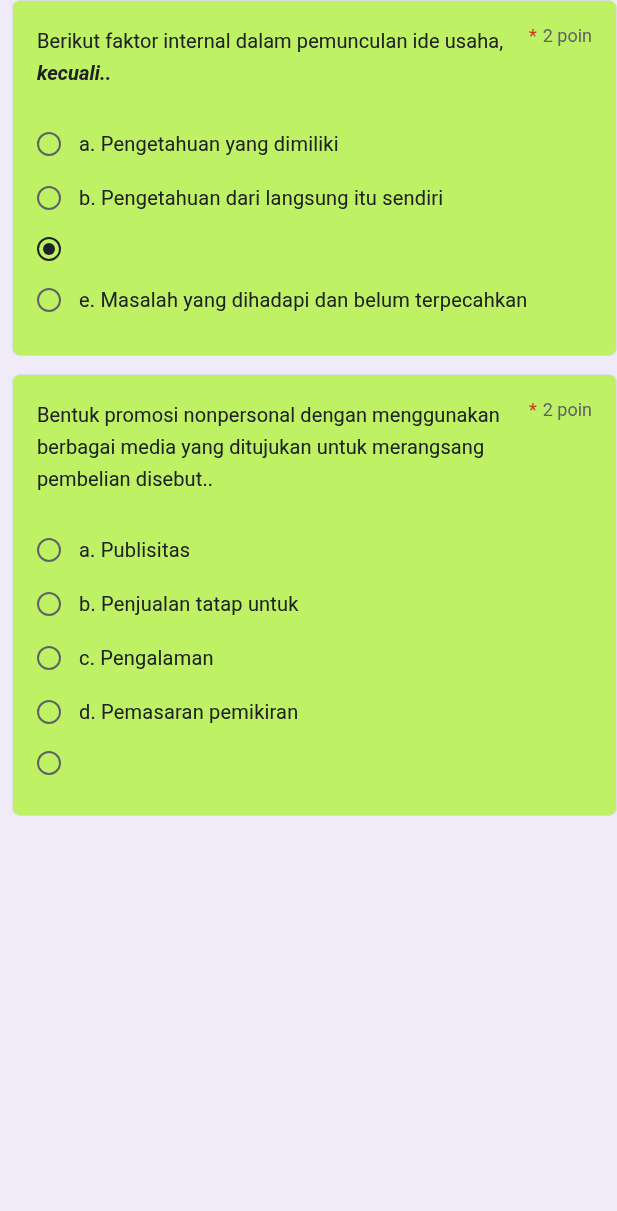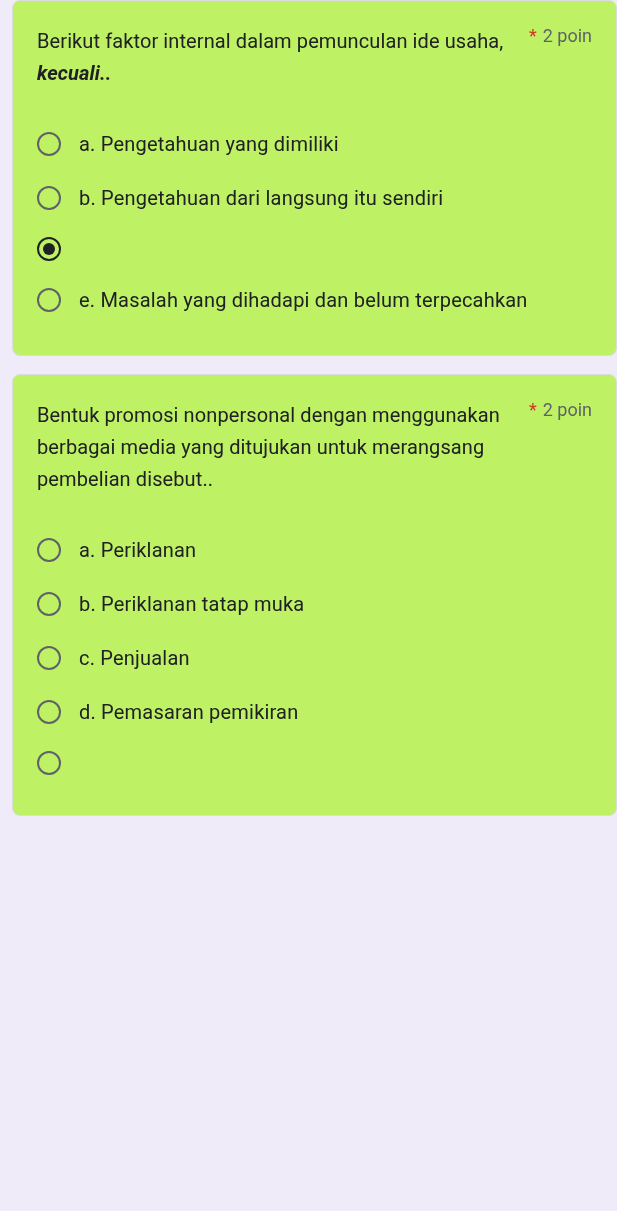--- a/index.html
+++ b/index.html
@@ -129,29 +129,29 @@
       <span>Bentuk promosi nonpersonal dengan menggunakan berbagai media yang ditujukan untuk merangsang pembelian disebut..</span><span class="emphasis"></span>
     </div>
     <div class="points-area">
       <span class="required-asterisk">*</span>
       <span class="points-label">2 poin</span>
     </div>
   </div>
   <div class="options">
     <label class="option-row">
       <span class="radio"></span>
-      <span class="option-label">a. Periklanan</span>
+      <span class="option-label">a. Publisitas</span>
     </label>
     <label class="option-row">
       <span class="radio"></span>
-      <span class="option-label">b. Periklanan tatap muka</span>
+      <span class="option-label">b. Penjualan tatap untuk</span>
     </label>
     <label class="option-row">
       <span class="radio"></span>
-      <span class="option-label">c. Penjualan</span>
+      <span class="option-label">c. Pengalaman</span>
     </label>
     <label class="option-row">
       <span class="radio"></span>
       <span class="option-label">d. Pemasaran pemikiran</span>
     </label>
     <label class="option-row">
       <span class="radio"></span>
     </label>
   </div>
 </div>

